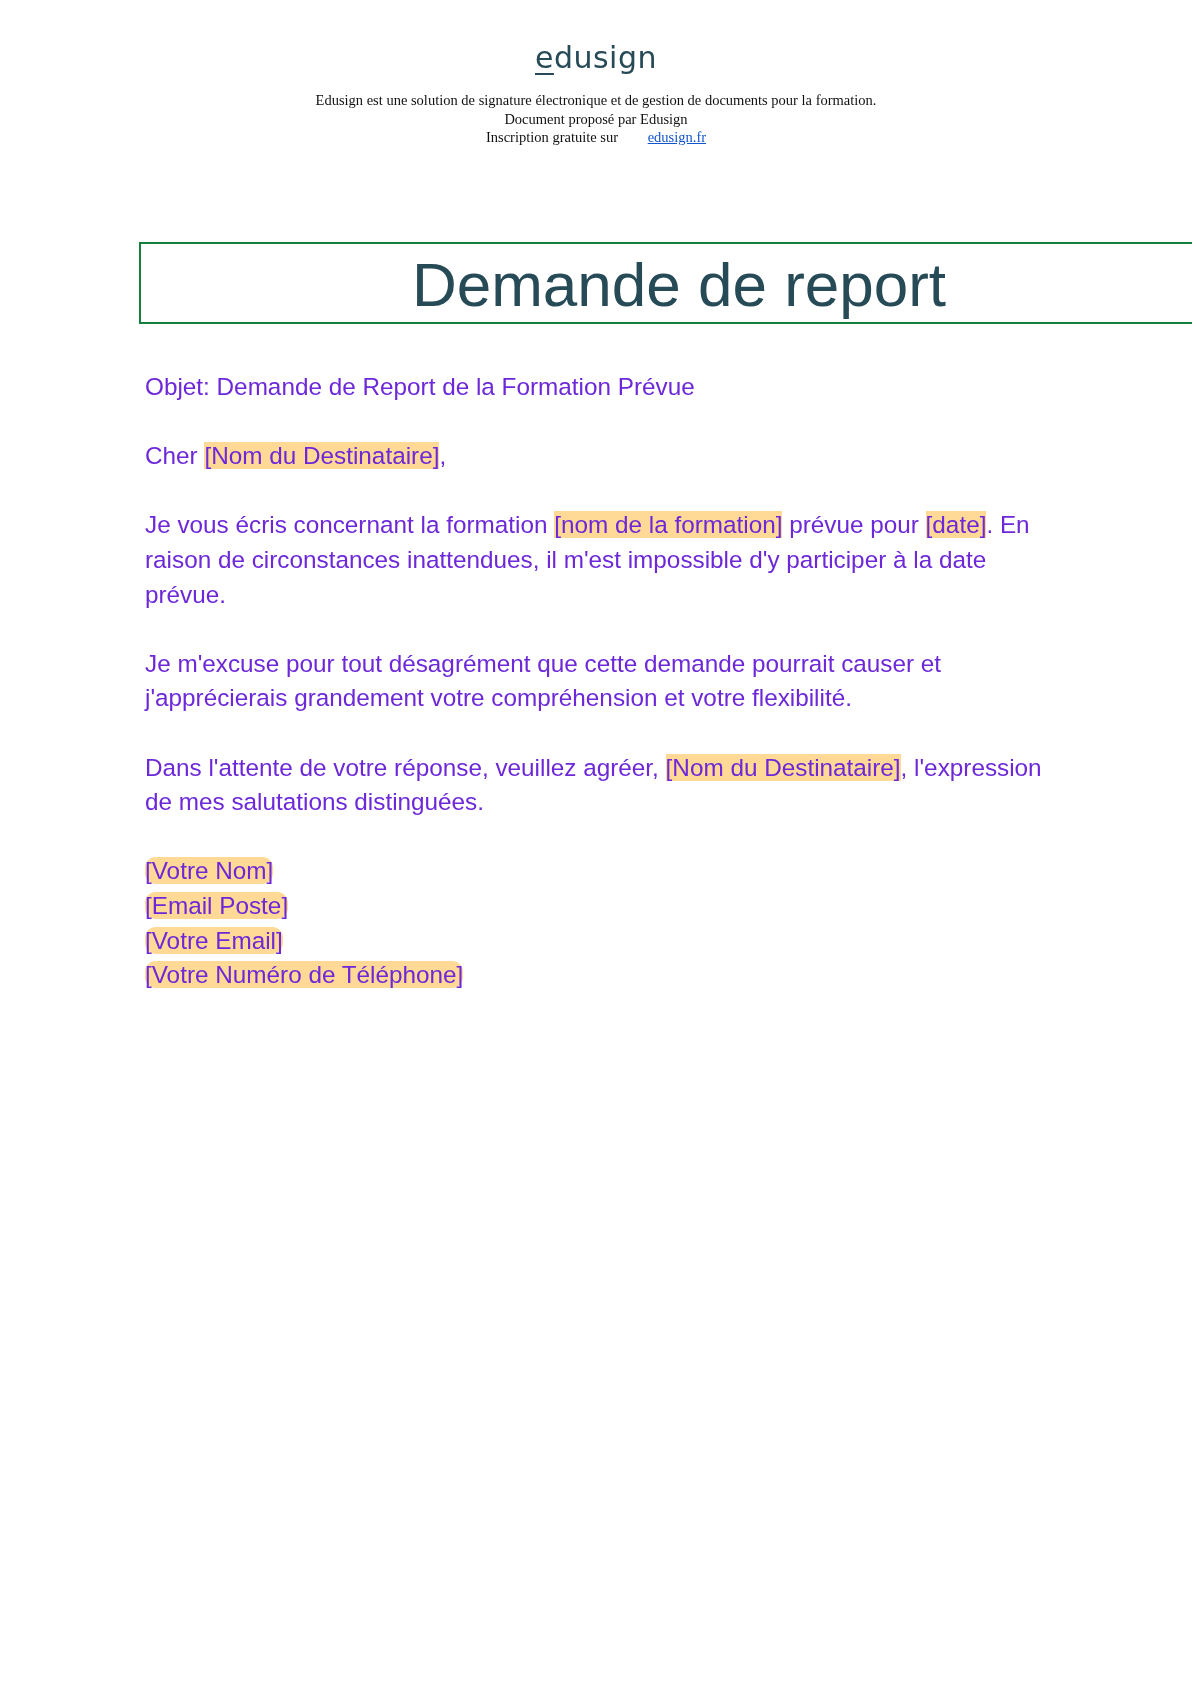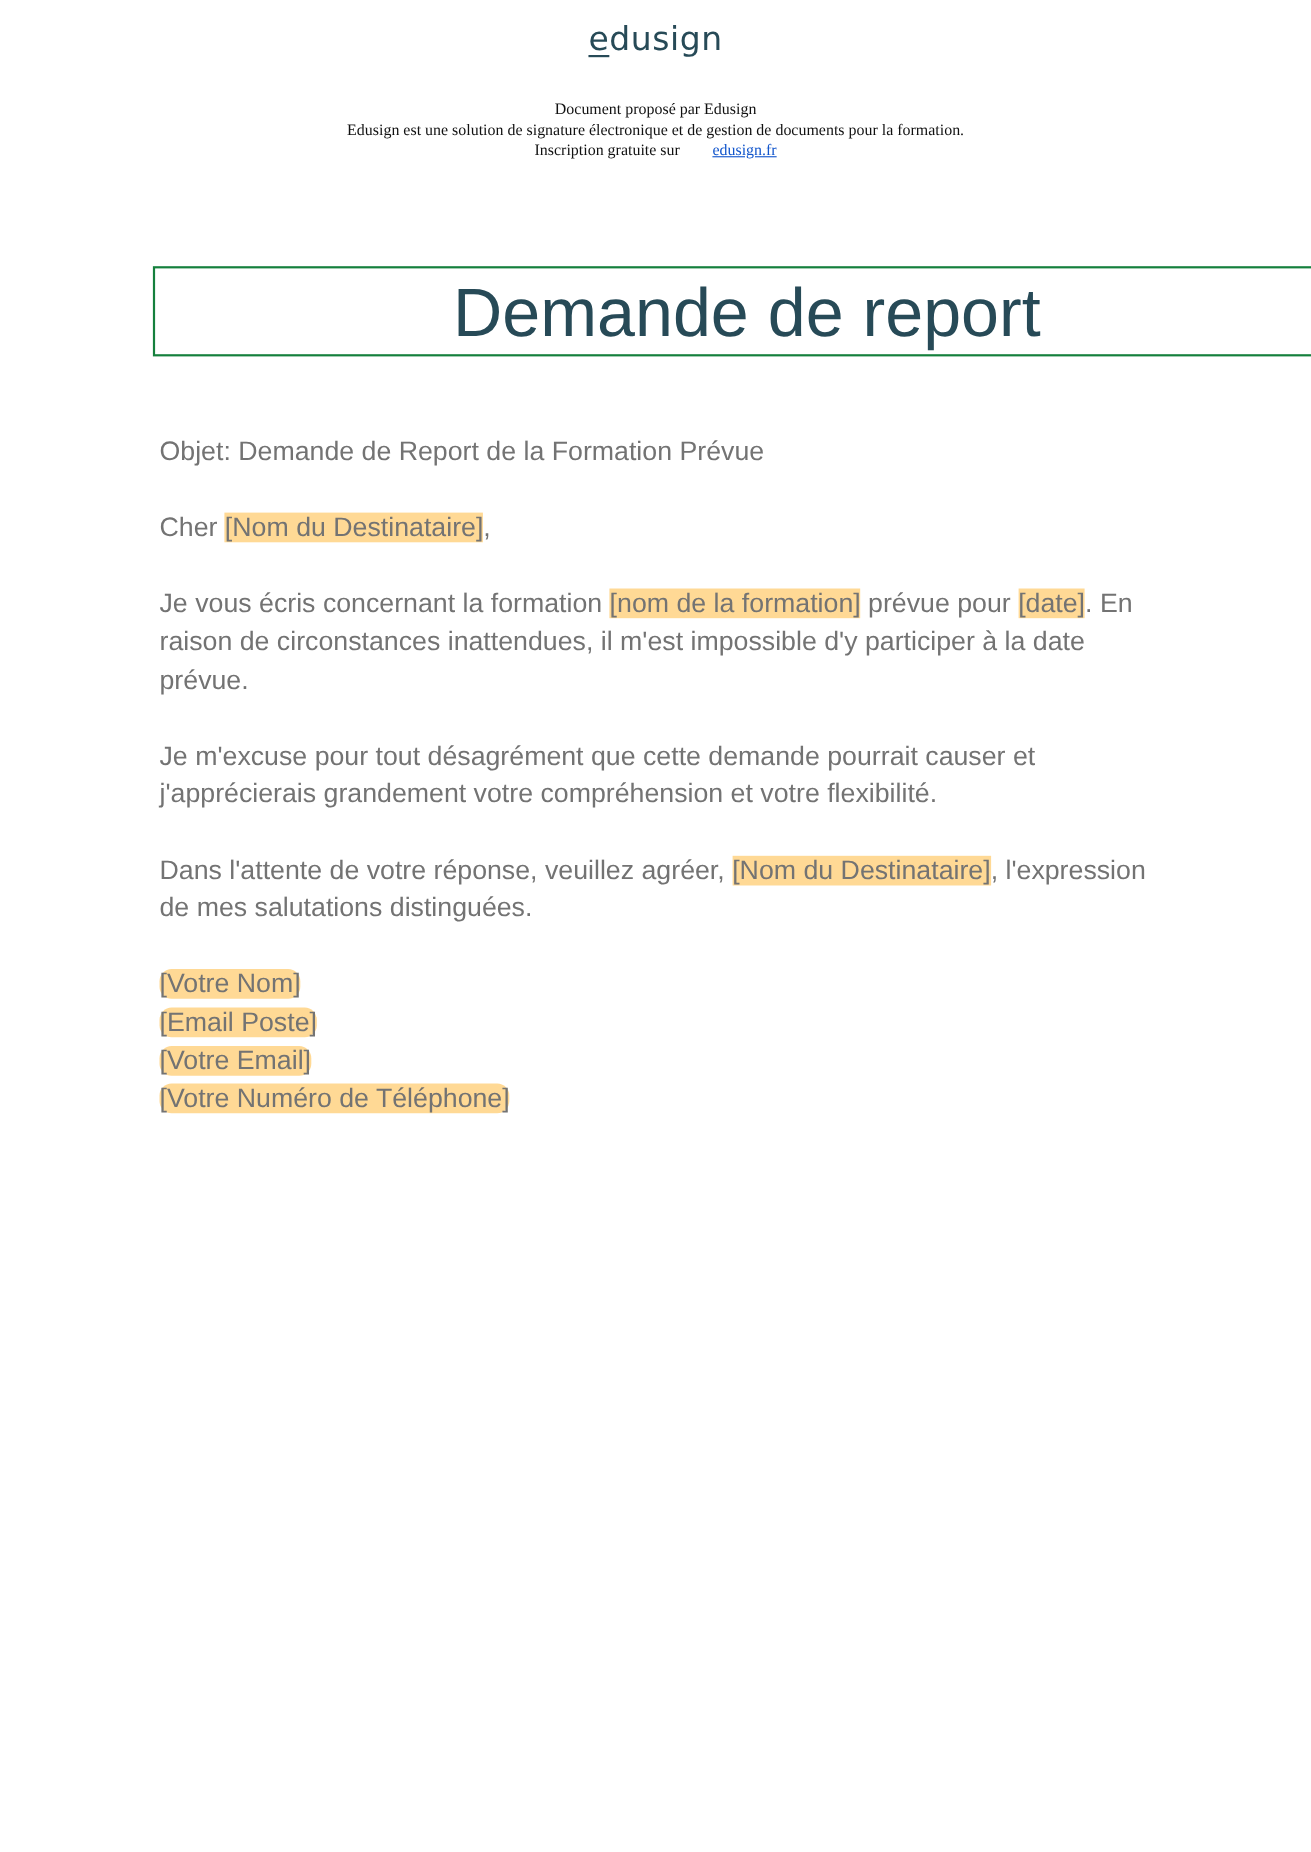--- a/index.html
+++ b/index.html
@@ -1,53 +1,53 @@
 <!DOCTYPE html>
 <html><head>
 <meta charset="utf-8">
 <style>
   html, body { margin: 0; padding: 0; background: #ffffff; }
   body { width: 1192px; height: 1684px; position: relative; overflow: hidden; }
   .logo {
-    position: absolute; left: 0; right: 0; top: 18px; text-align: center;
+    position: absolute; left: 0; right: 0; top: 40px; text-align: center;
     font-family: "DejaVu Sans", sans-serif; font-size: 30px; color: #274a57;
     letter-spacing: 0.5px;
   }
   .logo .e { text-decoration: underline; text-decoration-thickness: 2px; text-underline-offset: 5px; }
   .header-info {
     position: absolute; left: 0; right: 0; top: 91px; text-align: center;
     font-family: "Liberation Serif", serif; font-size: 14.5px; line-height: 18.5px; color: #111;
   }
   .header-info a { color: #1155cc; text-decoration: underline; margin-left: 26px; }
   .title-box {
     position: absolute; left: 139px; top: 242px; width: 1080px; height: 82px;
     border: 2px solid #15803d; box-sizing: border-box;
     display: flex; align-items: center; justify-content: center;
   }
   .title-box h1 {
     margin: 0; font-family: "Liberation Sans", sans-serif; font-weight: normal;
     font-size: 62px; color: #274a57; line-height: 1; position: relative; top: 2px;
   }
   .body-text {
-    position: absolute; left: 145px; top: 394px; width: 900px;
-    font-family: "Liberation Sans", sans-serif; font-size: 24.3px; line-height: 34.6px; color: #737373;
+    position: absolute; left: 145px; top: 370px; width: 900px;
+    font-family: "Liberation Sans", sans-serif; font-size: 24.3px; line-height: 34.6px; color: #6d28d9;
   }
   .body-text p { margin: 0 0 34.6px 0; }
   .hl { background: #ffd995; }
   .sig-line { display: block; }
   .sig-line span { background: #ffd995; border-radius: 11px; }
 </style>
 </head>
 <body>
 
 <div class="logo"><span class="e">e</span><span>dusign</span></div>
 
 <div class="header-info">
+  <div>Edusign est une solution de signature électronique et de gestion de documents pour la formation.</div>
   <div>Document proposé par Edusign</div>
-  <div>Edusign est une solution de signature électronique et de gestion de documents pour la formation.</div>
   <div><span>Inscription gratuite sur </span><a href="#">edusign.fr</a></div>
 </div>
 
 <div class="title-box">
   <h1>Demande de report</h1>
 </div>
 
 <div class="body-text">
   <p>Objet: Demande de Report de la Formation Prévue</p>
   <p><span>Cher </span><span class="hl">[Nom du Destinataire]</span><span>,</span></p>

